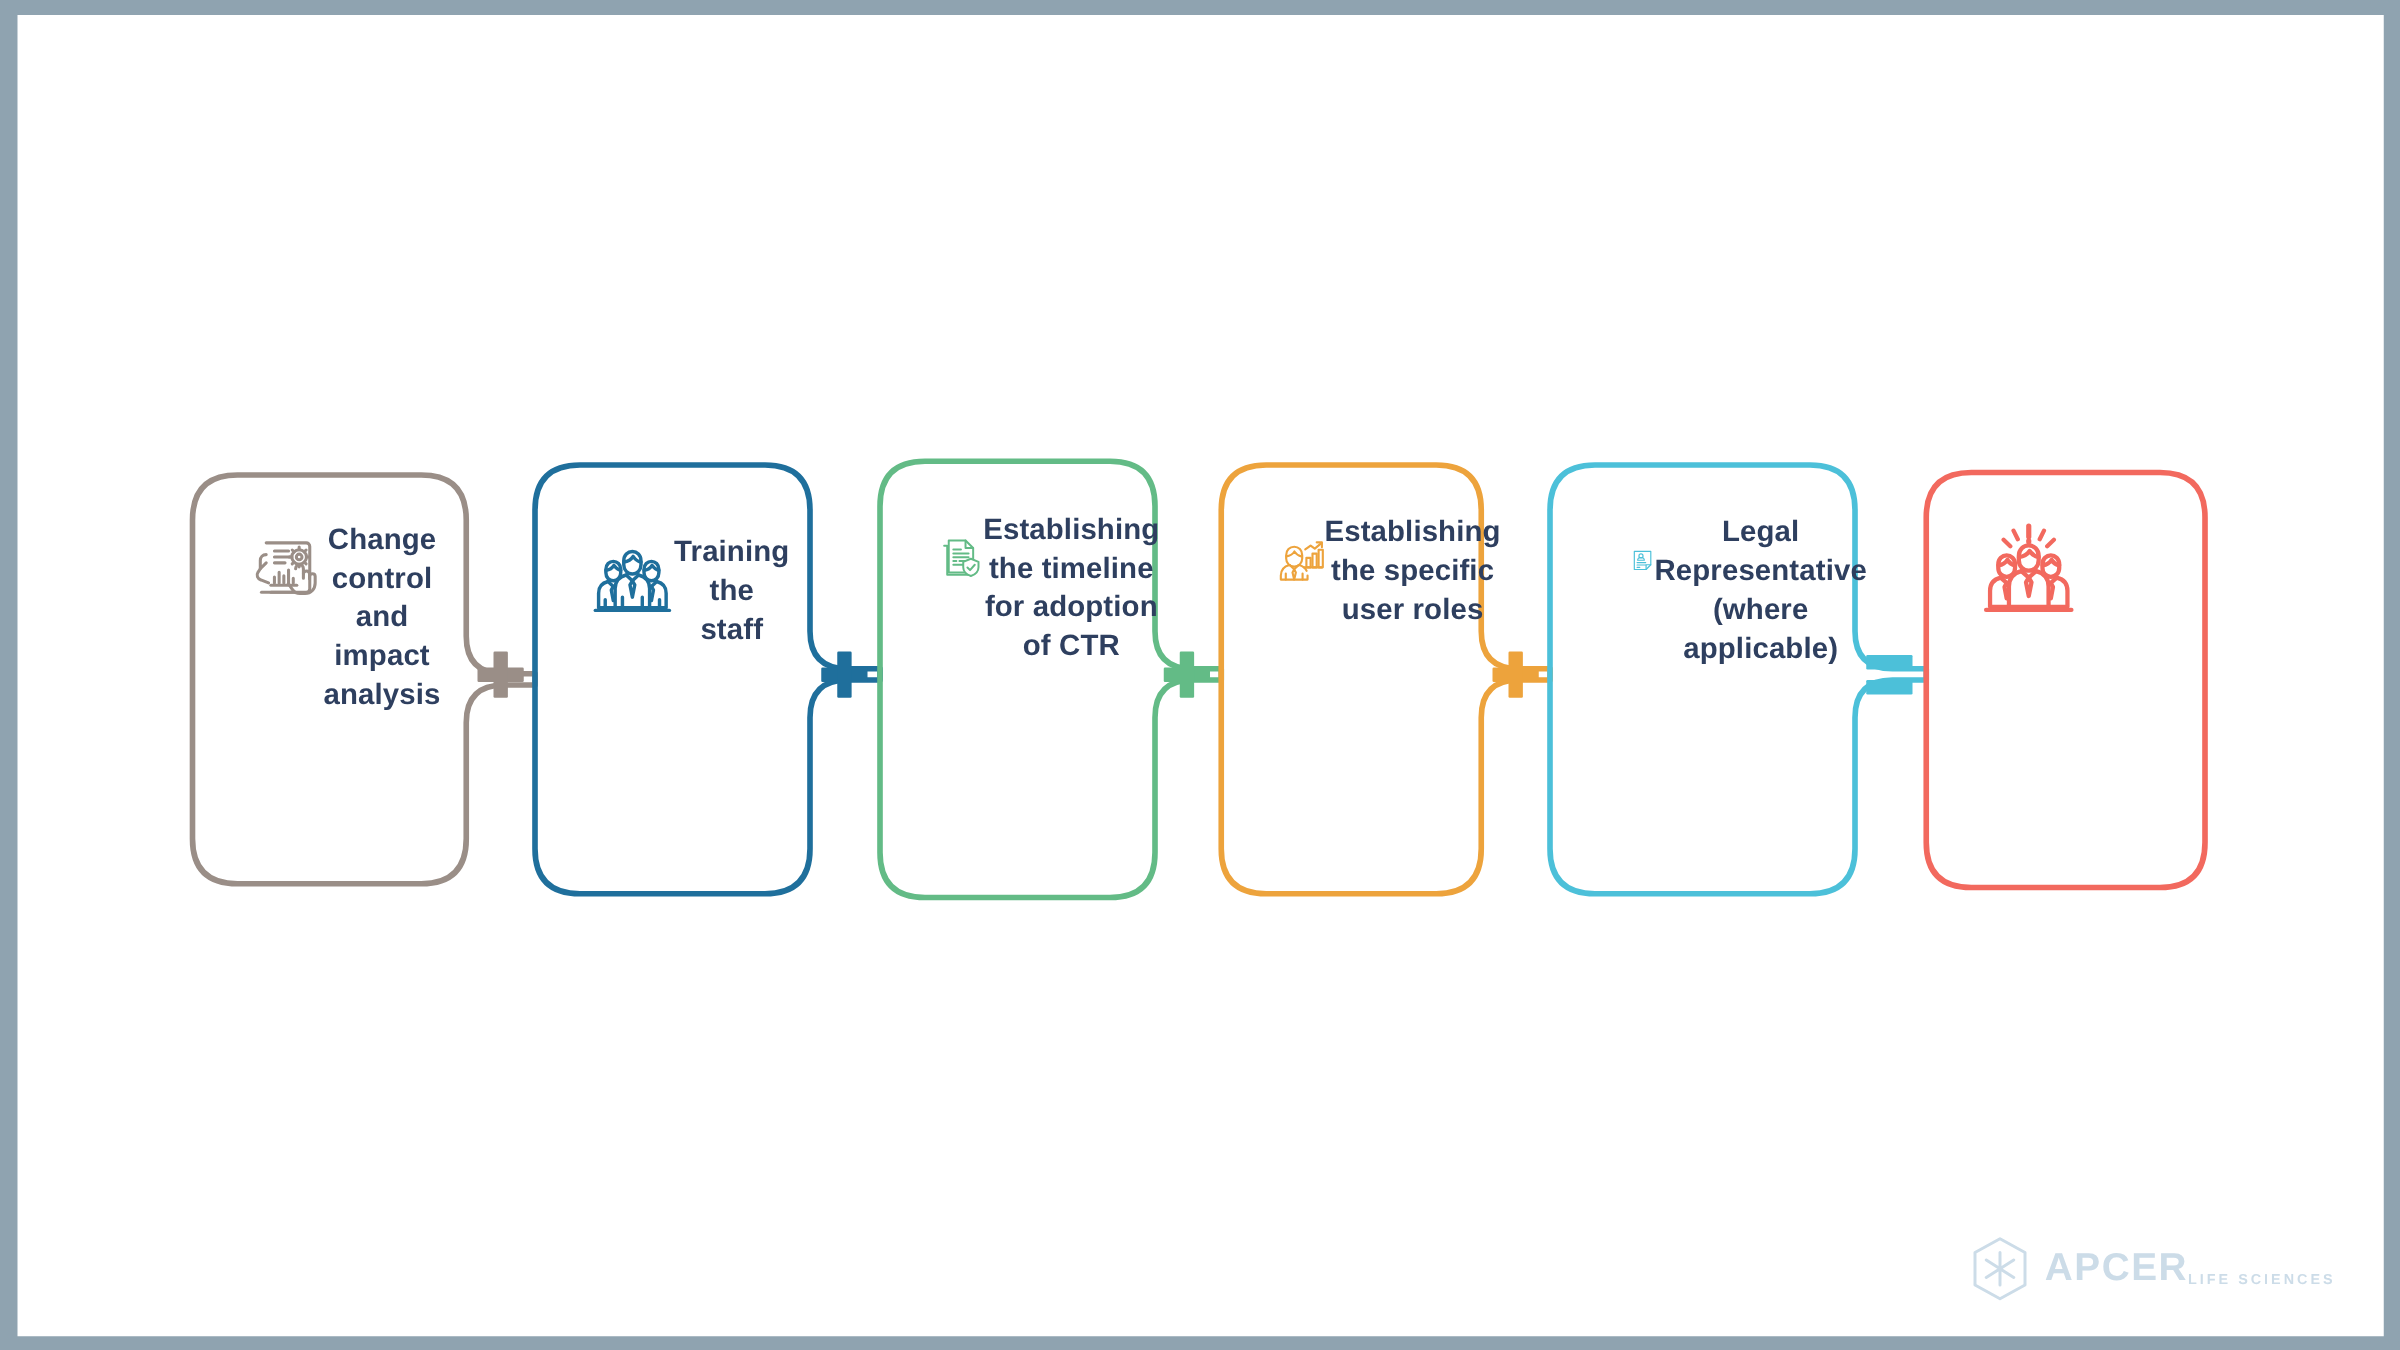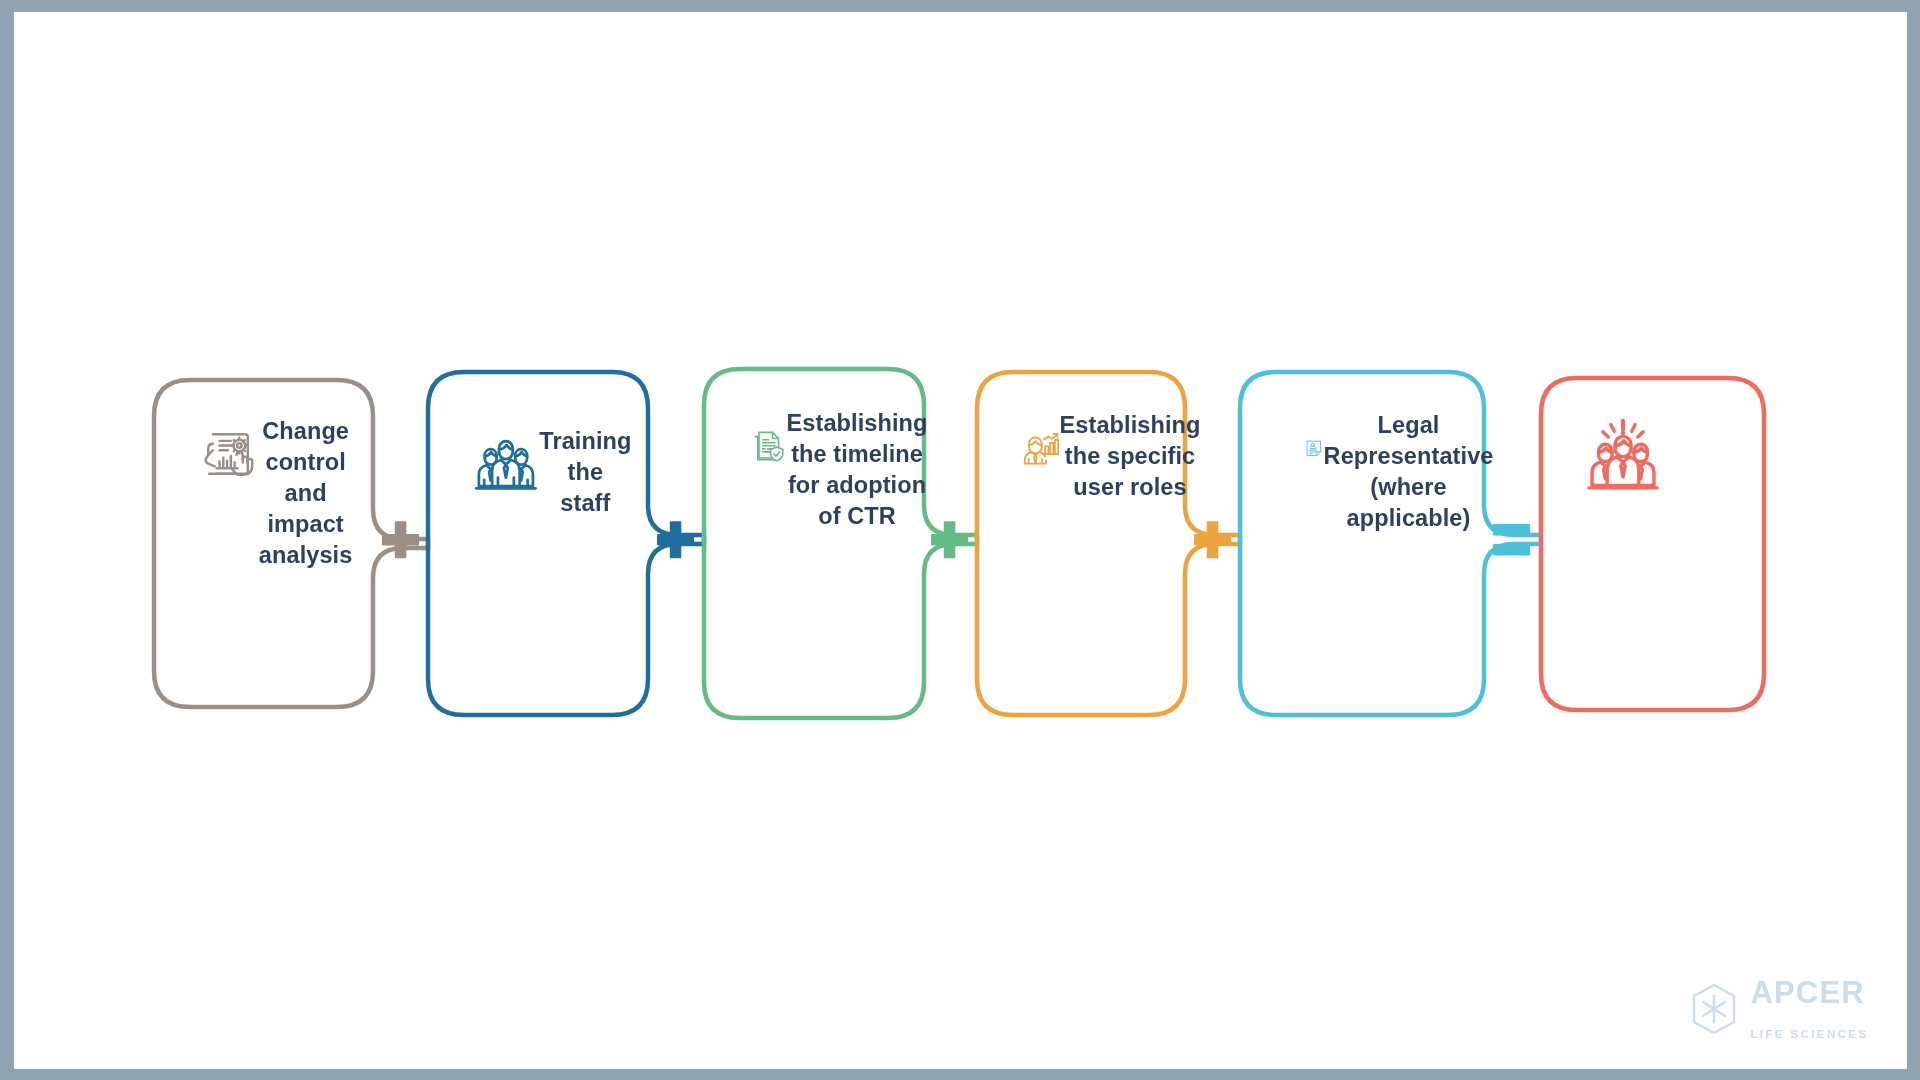--- a/index.html
+++ b/index.html
@@ -78,21 +78,20 @@
     bottom: 28px;
     display: flex;
     align-items: center;
     gap: 12px;
   }
 
   #logo-mark { width: 48px; height: 52px; display: block; }
 
   #logo-text {
     display: flex;
-    flex-direction: column;
     line-height: 1;
   }
 
   #logo-word {
     font-family: "Liberation Sans", sans-serif;
     font-weight: bold;
     font-size: 31px;
     letter-spacing: 1.2px;
     color: #ccdce8;
   }

